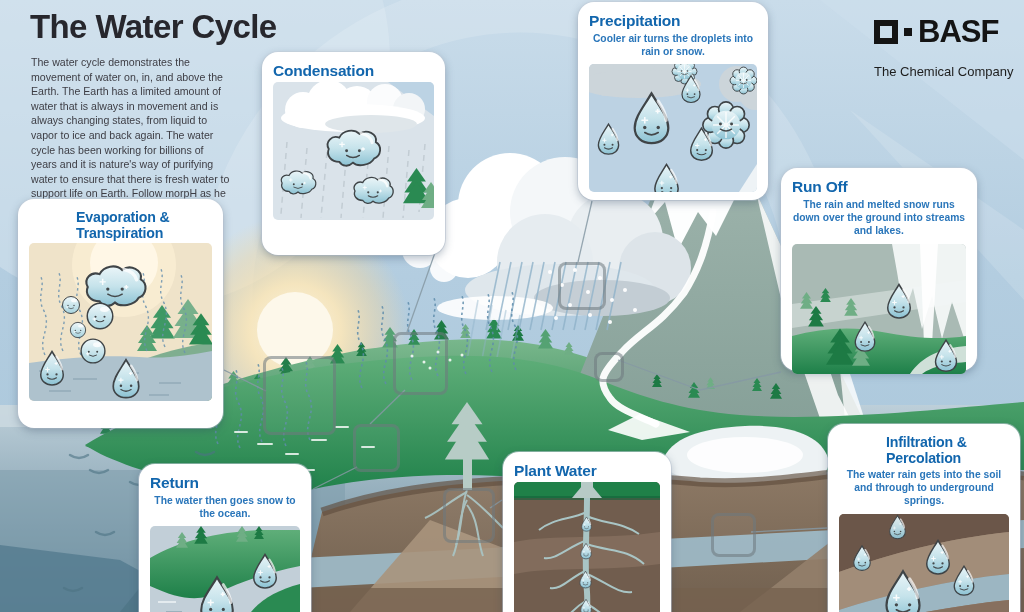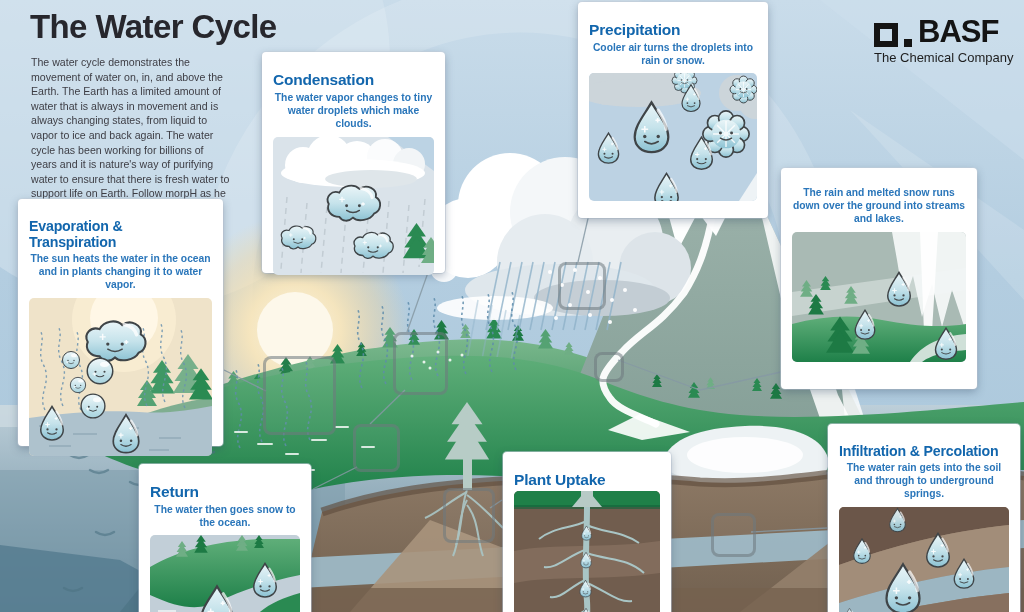--- a/index.html
+++ b/index.html
@@ -4,30 +4,30 @@
 <style>
   html,body{margin:0;padding:0;background:#222;}
   #stage{position:relative;width:1024px;height:612px;overflow:hidden;
          font-family:Liberation Sans, sans-serif;background:linear-gradient(180deg,#c9dcea 0%,#b3cde0 45%,#a7c5d9 100%);}
   #scene{position:absolute;left:0;top:0;}
   
   .page-title{position:absolute;left:30px;top:8px;font-size:33px;font-weight:bold;color:#27272d;letter-spacing:-0.6px;}
   .page-intro{position:absolute;left:31px;top:55px;width:199px;font-size:10.6px;line-height:1.38;color:#3d3d44;}
   
   .brand{position:absolute;left:874px;top:16px;}
-  .brand-row{display:flex;align-items:flex-end;gap:6px;}
+  .brand-row{display:flex;align-items:center;gap:6px;}
   .basf-sq{width:12px;height:12px;border:6px solid #141414;display:inline-block;}
   .basf-dot{width:8px;height:8px;background:#141414;display:inline-block;}
   .basf-word{font-size:31px;font-weight:bold;color:#141414;letter-spacing:-1px;line-height:1;}
-  .brand-tag{font-size:13px;color:#1d1d1d;margin-top:3px;}
+  .brand-tag{font-size:13px;color:#1d1d1d;margin-top:17px;}
   
-  .card{position:absolute;background:#fff;border-radius:4px;padding:18px 11px;
+  .card{position:absolute;background:#fff;border-radius:16px;padding:9px 11px;
         box-shadow:0 3px 9px rgba(45,70,95,.35),0 0 0 1px rgba(205,215,225,.55);}
   .card h2{margin:1px 0 2px 0;font-size:15.5px;color:#1266ad;letter-spacing:-0.2px;}
-  .card.small-title h2{font-size:14.2px;}
+  .card.small-title h2{font-size:14.2px;margin-left:47px;}
   .card p{margin:0 0 6px 0;font-size:10.3px;line-height:1.28;color:#2a76ba;font-weight:bold;text-align:center;}
   .card svg{display:block;border-radius:5px;}
   
   .hotspot{position:absolute;border:3px solid rgba(108,118,124,.55);border-radius:8px;background:rgba(255,255,255,.04);}
 </style>
 </head>
 <body>
 
 <div id="stage">
 
@@ -349,21 +349,20 @@
   <div class="brand-row">
     <span class="basf-sq"></span>
     <span class="basf-dot"></span>
     <span class="basf-word">BASF</span>
   </div>
   <div class="brand-tag">The Chemical Company</div>
 </div>
 
 <div class="card" style="left:262px;top:52px;width:161px;height:185px">
   <h2>Condensation</h2>
-  <p>The water vapor changes to tiny water droplets which make clouds.</p>
   <svg width="161" height="138" viewBox="0 0 161 138">
     <rect width="161" height="138" fill="#dae3ea"></rect>
     <polygon points="115,0 161,0 161,34" fill="#bcd3e4"></polygon>
     <g stroke="#c2ccd3" stroke-width="1.5" stroke-dasharray="6,5">
       <line x1="14" y1="60" x2="8" y2="132"></line>
           <line x1="34" y1="66" x2="28" y2="136"></line>
       <line x1="54" y1="70" x2="48" y2="136"></line>
           <line x1="74" y1="66" x2="68" y2="136"></line>
       <line x1="96" y1="70" x2="90" y2="136"></line>
           <line x1="116" y1="64" x2="110" y2="136"></line>
@@ -404,20 +403,21 @@
     <use href="#sym-drop" x="40" y="26" width="45" height="56"></use>
     <use href="#sym-flake" x="112" y="36" width="50" height="50"></use>
     <use href="#sym-drop" x="6" y="58" width="27" height="34"></use>
     <use href="#sym-drop" x="98" y="62" width="29" height="36"></use>
     <use href="#sym-drop" x="62" y="98" width="31" height="39"></use>
     <polygon points="150,128 168,100 168,128" fill="#eef3f6"></polygon>
   </svg>
 </div>
 
 <div class="card" style="left:781px;top:168px;width:174px;height:185px">
+  <h2>Run Off</h2>
   <p>The rain and melted snow runs down over the ground into streams and lakes.</p>
   <svg width="174" height="130" viewBox="0 0 174 130">
     <rect width="174" height="130" fill="#a9bab4"></rect>
     <polygon points="0,60 174,36 174,58 0,84" fill="#ccd7d3" opacity=".85"></polygon>
     <path d="M100,0 L174,0 L174,100 L160,58 L150,95 L140,52 L130,85 L121,44 L112,70 L105,28 Z" fill="#f3f7f7" opacity=".95"></path>
     <polygon points="128,0 146,0 140,100 132,100" fill="#ffffff" opacity=".9"></polygon>
     <path d="M0,92 C30,84 60,82 90,88 C120,94 150,96 174,92 L174,130 L0,130 Z" fill="url(#gGreen)"></path>
     <path d="M118,130 C130,112 150,104 174,102 L174,118 C150,120 138,124 130,130 Z" fill="#cfe0d8"></path>
     <use href="#sym-pine" x="8" y="48" width="13" height="18" style="color:#6fae85"></use>
     <use href="#sym-pine" x="28" y="44" width="11" height="15" style="color:#2a8a52"></use>
@@ -426,21 +426,20 @@
     <use href="#sym-pine" x="34" y="84" width="28" height="40" style="color:#1d7a44"></use>
     <use href="#sym-pine" x="60" y="98" width="18" height="26" style="color:#6fae85"></use>
     <use href="#sym-drop" x="92" y="38" width="30" height="38"></use>
     <use href="#sym-drop" x="60" y="76" width="26" height="33"></use>
     <use href="#sym-drop" x="140" y="94" width="28" height="35"></use>
   </svg>
 </div>
 
 <div class="card small-title" style="left:18px;top:199px;width:183px;height:211px">
   <h2>Evaporation &amp; Transpiration</h2>
-  <p>The sun heats the water in the ocean and in plants changing it to water vapor.</p>
   <svg width="183" height="158" viewBox="0 0 183 158">
     <rect width="183" height="158" fill="#efe3c9"></rect>
     <circle cx="95" cy="22" r="52" fill="#f9edd2" opacity=".85"></circle>
     <circle cx="95" cy="20" r="34" fill="#fff7e6"></circle>
     <path d="M100,122 C130,110 160,102 183,100 L183,158 L100,158 Z" fill="#7fae90"></path>
     <use href="#sym-pine" x="120" y="62" width="26" height="36" style="color:#3f9865"></use>
     <use href="#sym-pine" x="144" y="56" width="30" height="42" style="color:#77b08b"></use>
     <use href="#sym-pine" x="160" y="70" width="24" height="34" style="color:#2a8a52"></use>
     <use href="#sym-pine" x="108" y="82" width="20" height="28" style="color:#55a273"></use>
     <path d="M0,120 C40,114 80,112 110,114 C140,116 160,112 183,108 L183,158 L0,158 Z" fill="#aec2cd"></path>
@@ -494,21 +493,21 @@
           <path d="M66,74 h12"></path>
           <path d="M26,116 h16"></path>
     </g>
     <use href="#sym-drop" x="46" y="48" width="42" height="53"></use>
     <use href="#sym-drop" x="100" y="26" width="30" height="38"></use>
     <use href="#sym-drop" x="18" y="96" width="28" height="36"></use>
   </svg>
 </div>
 
 <div class="card" style="left:503px;top:452px;width:146px;height:235px">
-  <h2>Plant Uptake</h2>
+  <h2>Plant Water</h2>
   <svg width="146" height="152" viewBox="0 0 146 152">
     <rect width="146" height="152" fill="#715d4e"></rect>
     <path d="M0,60 C40,52 90,58 146,50 L146,82 C90,90 40,84 0,92 Z" fill="#8a7463" opacity=".7"></path>
     <rect x="0" y="0" width="146" height="16" fill="#1f8048"></rect>
     <rect x="0" y="14" width="146" height="4" fill="#14613a" opacity=".6"></rect>
     <polygon points="58,16 88,16 78,4 68,4" fill="#b7cac6"></polygon>
     <rect x="67" y="0" width="12" height="16" fill="#b7cac6"></rect>
     <path d="M73,16 C73,50 70,80 73,110 C74,126 72,140 73,152" stroke="#a9c5c5" stroke-width="6" fill="none"></path>
     <g stroke="#a9c5c5" stroke-width="2" fill="none">
       <path d="M73,30 C55,38 40,36 25,48"></path>

